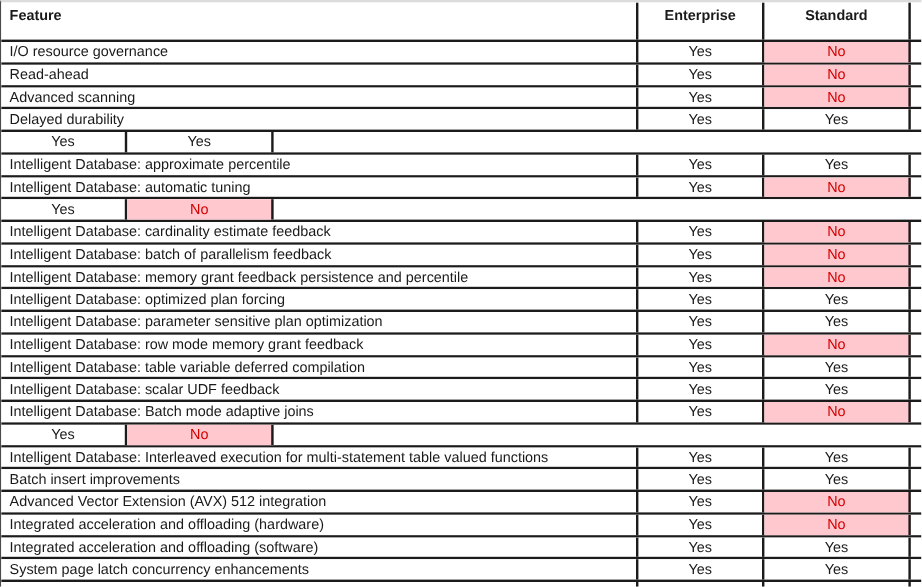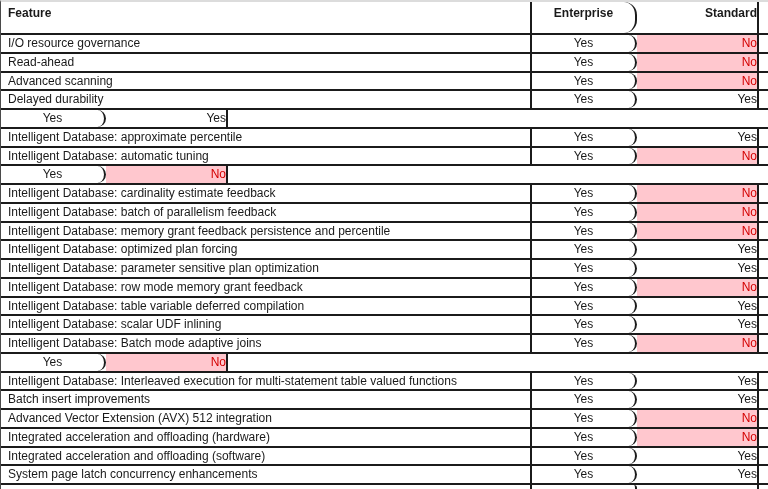--- a/index.html
+++ b/index.html
@@ -45,26 +45,25 @@
   .c-feature {
     flex: 0 0 531px;
     border-right: 2px solid var(--border, #1b1b1b);
     padding-left: 7px;
     text-align: left;
   }
   .c-ent {
     flex: 0 0 105px;
     border-right: 2px solid var(--border, #1b1b1b);
     text-align: center;
-    border-radius: 13px;
   }
   .c-std {
     flex: 0 0 122px;
     border-right: 2px solid var(--border, #1b1b1b);
-    text-align: right;
+    text-align: center;
   }
   .c-sliver { flex: 1 1 auto; border-right: none; }
 
   .header-row .cell {
     font-weight: bold;
     padding-top: 4px;
     line-height: 15px;
   }
 
   .cell.no {
@@ -174,21 +173,21 @@
           <div class="cell c-std no">No</div>
           <div class="cell c-sliver"></div>
         </div>
         <div class="row">
           <div class="cell c-feature">Intelligent Database: table variable deferred compilation</div>
           <div class="cell c-ent">Yes</div>
           <div class="cell c-std">Yes</div>
           <div class="cell c-sliver"></div>
         </div>
         <div class="row">
-          <div class="cell c-feature">Intelligent Database: scalar UDF inlining</div>
+          <div class="cell c-feature">Intelligent Database: scalar UDF feedback</div>
           <div class="cell c-ent">Yes</div>
           <div class="cell c-std">Yes</div>
           <div class="cell c-sliver"></div>
         </div>
         <div class="row">
           <div class="cell c-feature">Intelligent Database: Batch mode adaptive joins</div>
           <div class="cell c-ent">Yes</div>
           <div class="cell c-std no">No</div>
           <div class="cell c-sliver"></div>
         </div>

